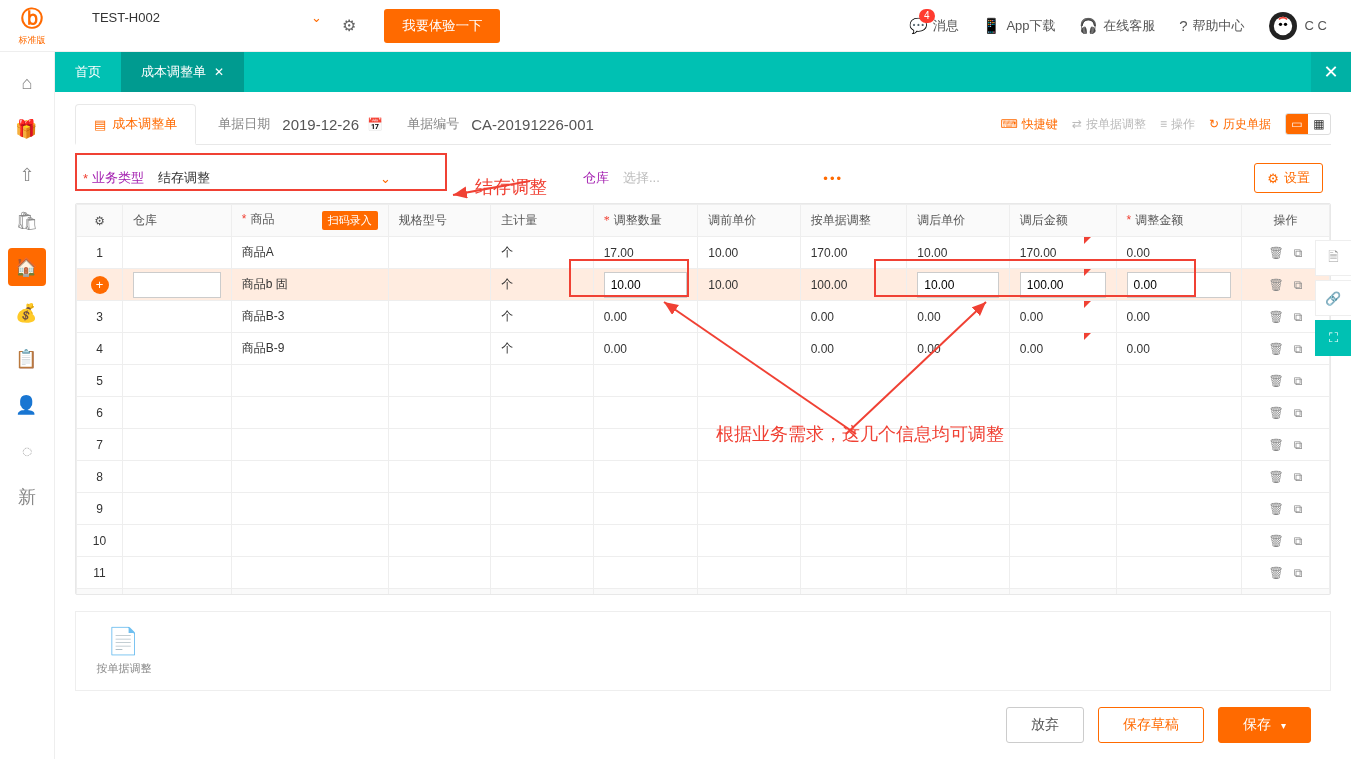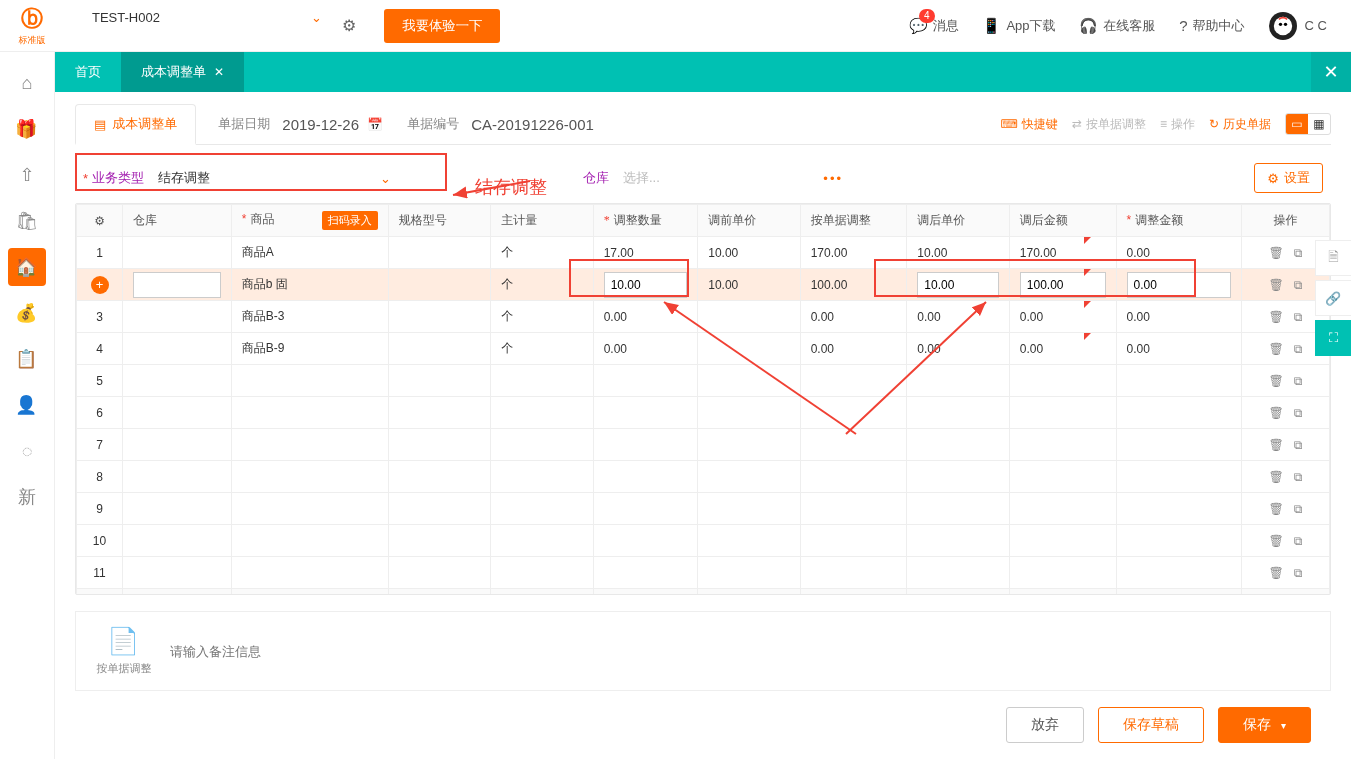--- a/index.html
+++ b/index.html
@@ -521,28 +521,28 @@
             <line x1="200" y1="140" x2="8" y2="8" stroke="#f04134" stroke-width="2" marker-end="url(#ah1)"></line>
           </svg>
         <svg class="arrow-svg" style="left:760px; top:90px;" width="160" height="150">
             <defs>
               <marker id="ah2" markerWidth="8" markerHeight="8" refX="7" refY="3" orient="auto">
                 <path d="M0,0 L7,3 L0,6 Z" fill="#f04134"></path>
               </marker>
             </defs>
             <line x1="10" y1="140" x2="150" y2="8" stroke="#f04134" stroke-width="2" marker-end="url(#ah2)"></line>
           </svg>
+        <div class="annot" style="left:640px; top:218px;">根据业务需求，这几个信息均可调整</div>
       </div>
 
       <div class="remarks">
         <div class="remarks-icon">
           <div class="ico">📄</div>
           <div class="txt">按单据调整</div>
         </div>
-        <input placeholder="请输入备注信息" style="">
       </div>
 
       <div class="footer">
         <button class="btn btn-plain">放弃</button>
         <button class="btn btn-outline">保存草稿</button>
         <button class="btn btn-primary">
             <span>保存</span>
             <span class="caret">▾</span>
           </button>
       </div>

